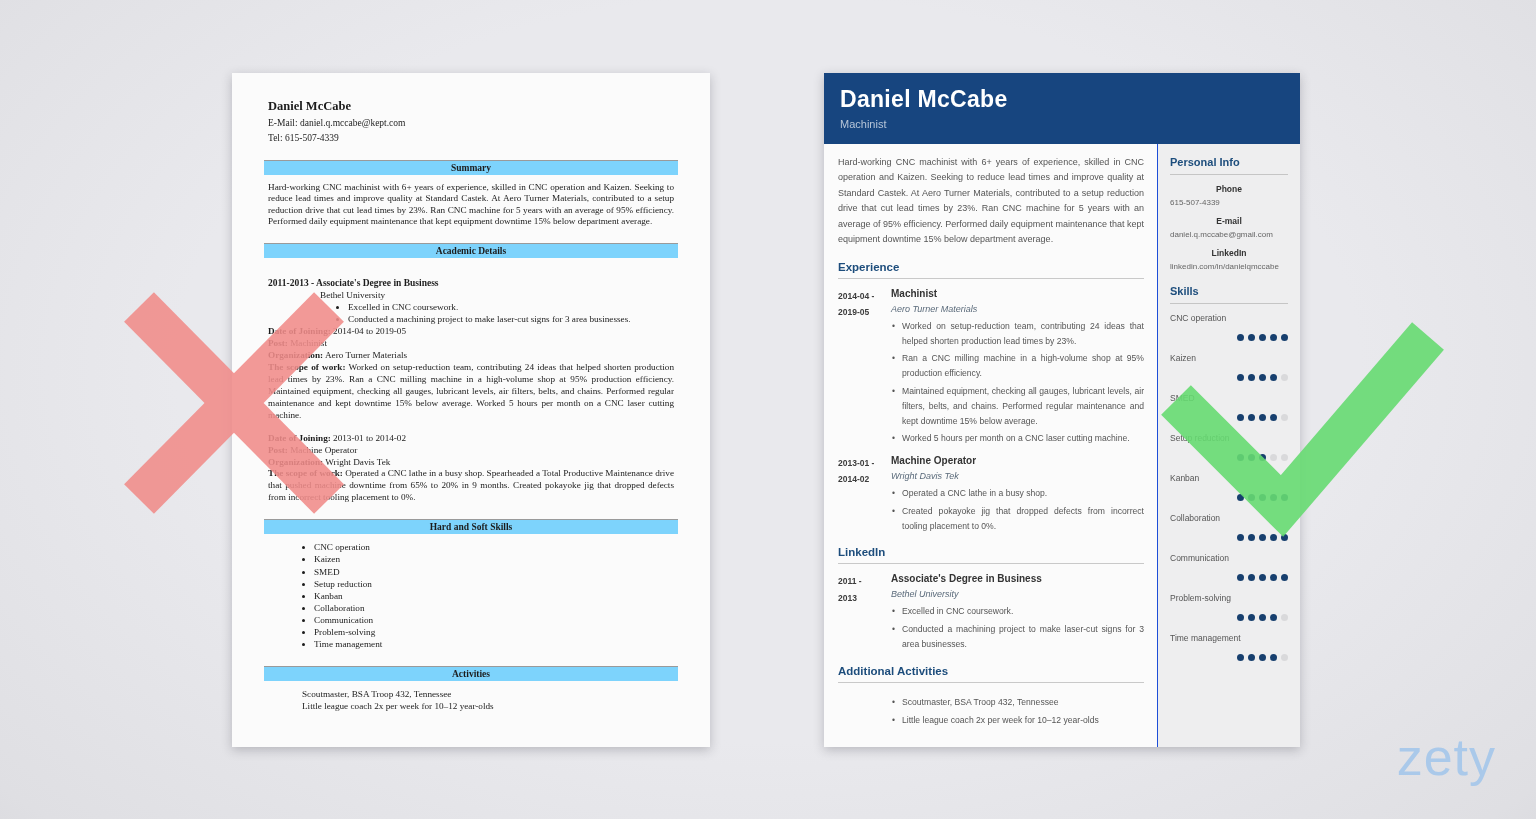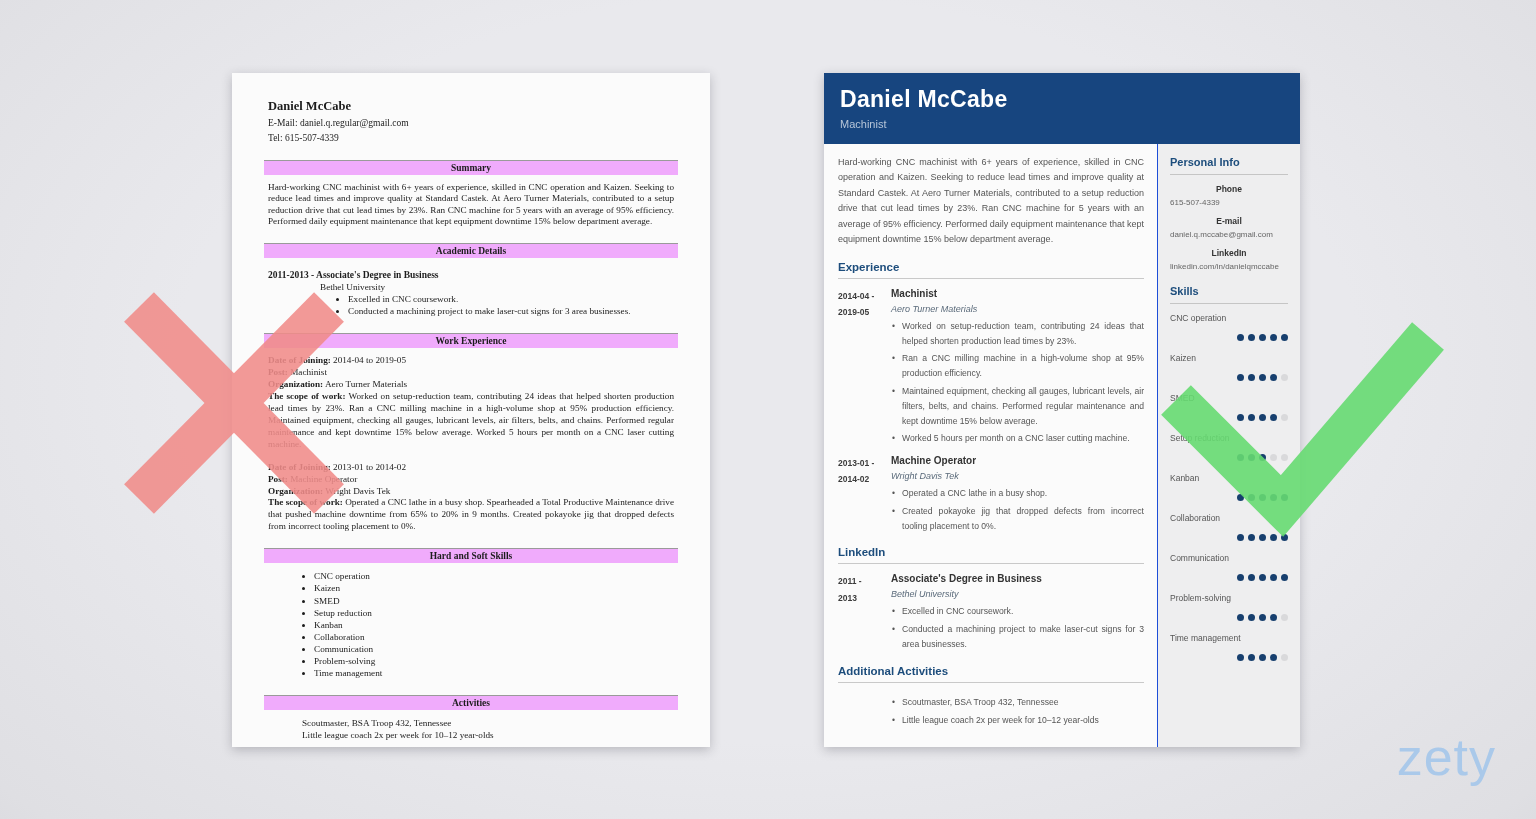--- a/index.html
+++ b/index.html
@@ -7,23 +7,23 @@
     position:relative;width:1536px;height:819px;overflow:hidden;
     background:radial-gradient(110% 130% at 50% 45%, #e9e9ed 35%, #dfdfe3 60%, #c3c3c9 88%, #9d9da4 100%);
     font-family:"Liberation Sans", sans-serif;
   }
   .paper{position:absolute;top:73px;height:674px;background:#fbfbfb;box-shadow:0 3px 10px rgba(40,40,50,.25);overflow:hidden;}
 
   
   .paper.left{left:232px;width:478px;font-family:"Liberation Serif", serif;color:#1c1c1c;padding:26px 36px 0 36px;box-sizing:border-box;}
   .lr-name{font-size:12.5px;font-weight:bold;}
   .lr-contact{font-size:9.5px;line-height:1.3;margin-top:3px;}
-  .lr-bar{background:#f0abfc;border-top:1px solid #9a9a9a;text-align:center;font-weight:bold;font-size:9.5px;padding:2px 12px;margin:15px -4px 7px -4px;}
+  .lr-bar{background:#7dd3fc;border-top:1px solid #9a9a9a;text-align:center;font-weight:bold;font-size:9.5px;padding:2px 12px;margin:15px -4px 7px -4px;}
   .lr-para{font-size:9.2px;line-height:1.26;text-align:justify;color:#222;}
-  .lr-degree{font-size:9.5px;font-weight:bold;margin-top:12px;}
+  .lr-degree{font-size:9.5px;font-weight:bold;margin-top:20px;}
   .lr-school{font-size:9.2px;margin:2px 0 2px 52px;}
   ul.lr-bullets{margin:1px 0 0 0;padding-left:80px;}
   ul.lr-bullets li{font-size:9.2px;line-height:1.3;}
   .lr-field{font-size:9.2px;line-height:1.3;}
   .lr-field b{font-weight:bold;text-align:center;}
   .lr-job2{margin-top:11px;}
   ul.lr-skills{margin:2px 0 0 0;padding-left:46px;}
   ul.lr-skills li{font-size:9.2px;line-height:1.32;}
   .lr-activity{font-size:9.2px;line-height:1.35;margin-left:34px;}
 
@@ -62,35 +62,34 @@
   
   .logo{position:absolute;right:40px;bottom:32px;font-size:52px;color:#aac9ea;font-weight:400;letter-spacing:1px;font-family:"Liberation Sans", sans-serif;}
 </style>
 </head>
 <body>
 
 <div class="stage">
 
   <div class="paper left">
     <div class="lr-name">Daniel McCabe</div>
-    <div class="lr-contact">E-Mail: daniel.q.regular@gmail.com</div>
+    <div class="lr-contact">E-Mail: daniel.q.mccabe@kept.com</div>
     <div class="lr-contact">Tel: 615-507-4339</div>
 
     <div class="lr-bar">Summary</div>
     <p class="lr-para" style="margin:6px 0 0 0">Hard-working CNC machinist with 6+ years of experience, skilled in CNC operation and Kaizen. Seeking to reduce lead times and improve quality at Standard Castek. At Aero Turner Materials, contributed to a setup reduction drive that cut lead times by 23%. Ran CNC machine for 5 years with an average of 95% efficiency. Performed daily equipment maintenance that kept equipment downtime 15% below department average.</p>
 
     <div class="lr-bar">Academic Details</div>
     <div class="lr-degree">2011-2013 - Associate's Degree in Business</div>
     <div class="lr-school">Bethel University</div>
     <ul class="lr-bullets">
       <li>Excelled in CNC coursework.</li>
       <li>Conducted a machining project to make laser-cut signs for 3 area businesses.</li>
     </ul>
 
-    <div class="lr-bar">Work Experience</div>
     <div>
       <div class="lr-field"><b>Date of Joining:</b> <span>2014-04 to 2019-05</span></div>
       <div class="lr-field"><b>Post:</b> <span>Machinist</span></div>
       <div class="lr-field"><b>Organization:</b> <span>Aero Turner Materials</span></div>
       <div class="lr-field lr-para"><b>The scope of work:</b> <span>Worked on setup-reduction team, contributing 24 ideas that helped shorten production lead times by 23%. Ran a CNC milling machine in a high-volume shop at 95% production efficiency. Maintained equipment, checking all gauges, lubricant levels, air filters, belts, and chains. Performed regular maintenance and kept downtime 15% below average. Worked 5 hours per month on a CNC laser cutting machine.</span></div>
     </div>
     <div class="lr-job2">
       <div class="lr-field"><b>Date of Joining:</b> <span>2013-01 to 2014-02</span></div>
       <div class="lr-field"><b>Post:</b> <span>Machine Operator</span></div>
       <div class="lr-field"><b>Organization:</b> <span>Wright Davis Tek</span></div>

